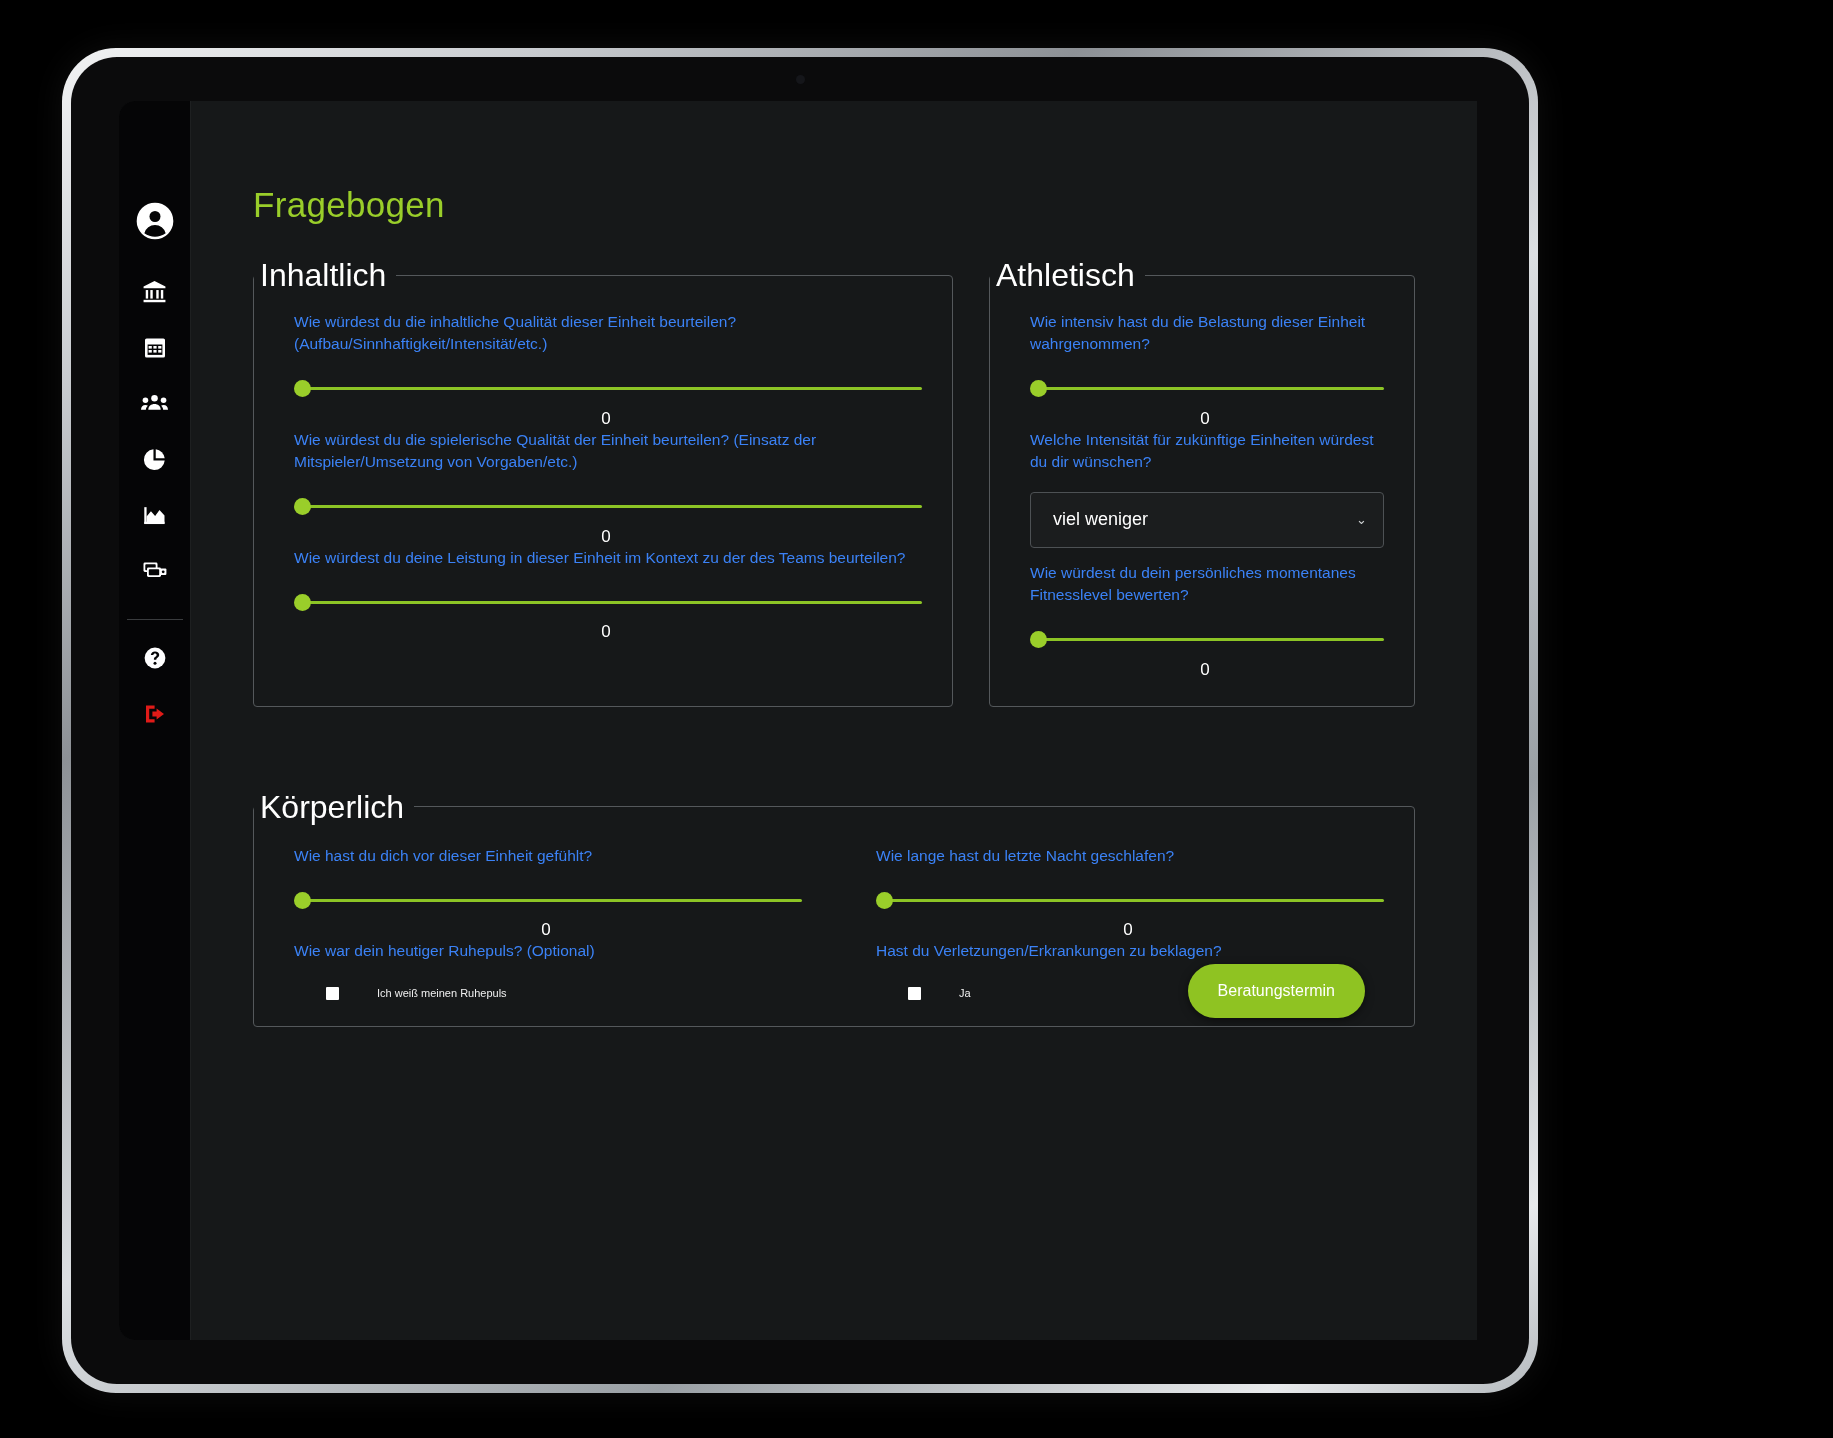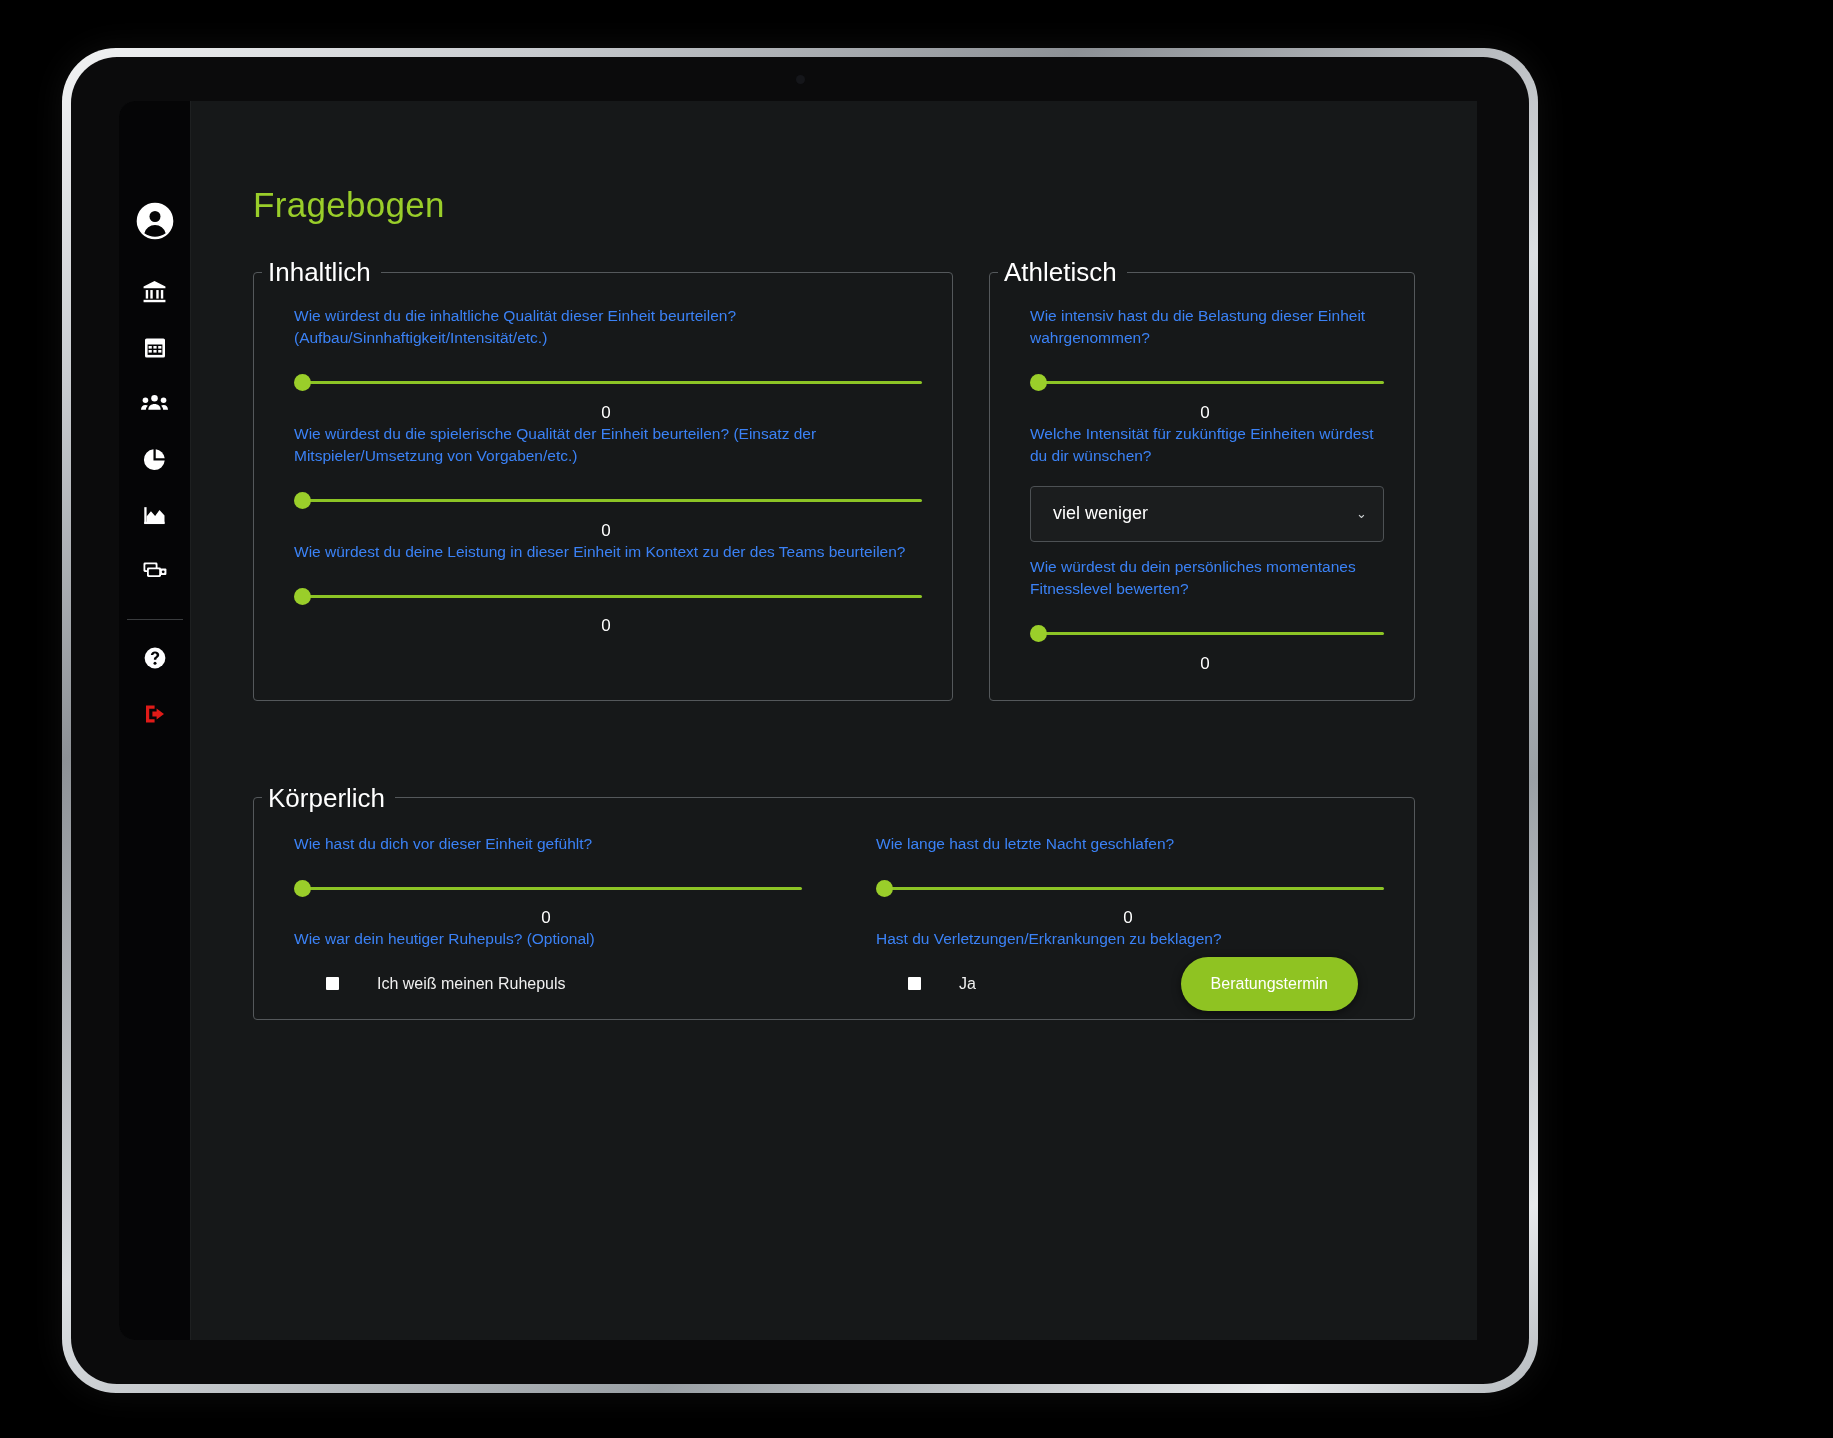--- a/index.html
+++ b/index.html
@@ -108,24 +108,23 @@
   }
 
   
   .panel {
     border: 1px solid #54585b;
     border-radius: 4px;
     padding: 0 0 26px 0;
     position: relative;
   }
   .panel > legend {
-    font-size: 26px;
+    font-size: 32px;
     color: #ffffff;
     padding: 0 10px 0 6px;
-    margin-left: 8px;
     font-weight: 400;
     line-height: 1;
   }
   .panel-body { padding: 20px 30px 0 32px; }
 
   #panel-inhaltlich { flex: 0 0 700px; }
   #panel-athletisch { flex: 1; }
   #panel-koerperlich { margin: 84px 62px 0 62px; }
 
   .question {
@@ -202,36 +201,36 @@
     cursor: pointer;
   }
   .check-box {
     width: 13px; height: 13px;
     background: #ffffff;
     border-radius: 1px;
     flex: 0 0 13px;
   }
   .check-label {
     color: #f0f0f0;
-    font-size: 16px;
+    font-size: 11px;
     margin-left: 38px;
   }
 
   
   .koerper-grid {
     display: flex;
     padding: 22px 30px 0 32px;
   }
   .koerper-col { flex: 1; }
   .koerper-col.right { padding-left: 66px; }
 
   
   #cta-wrap {
     position: absolute;
-    right: 56px;
+    right: 49px;
     bottom: 8px;
     text-decoration: underline;
   }
   #beratungstermin-button {
     background: #8fc322;
     color: #ffffff;
     border: none;
     border-radius: 28px;
     height: 54px;
     padding: 0 30px;

